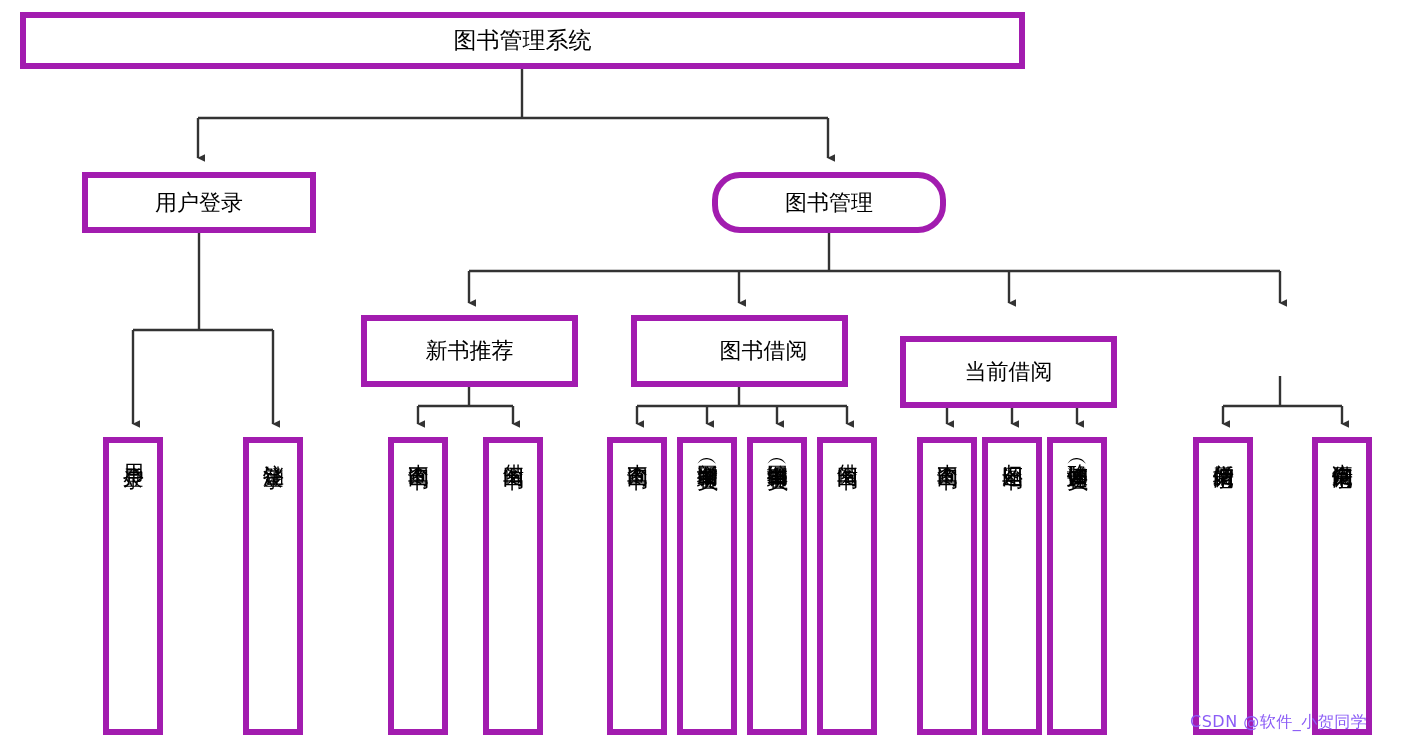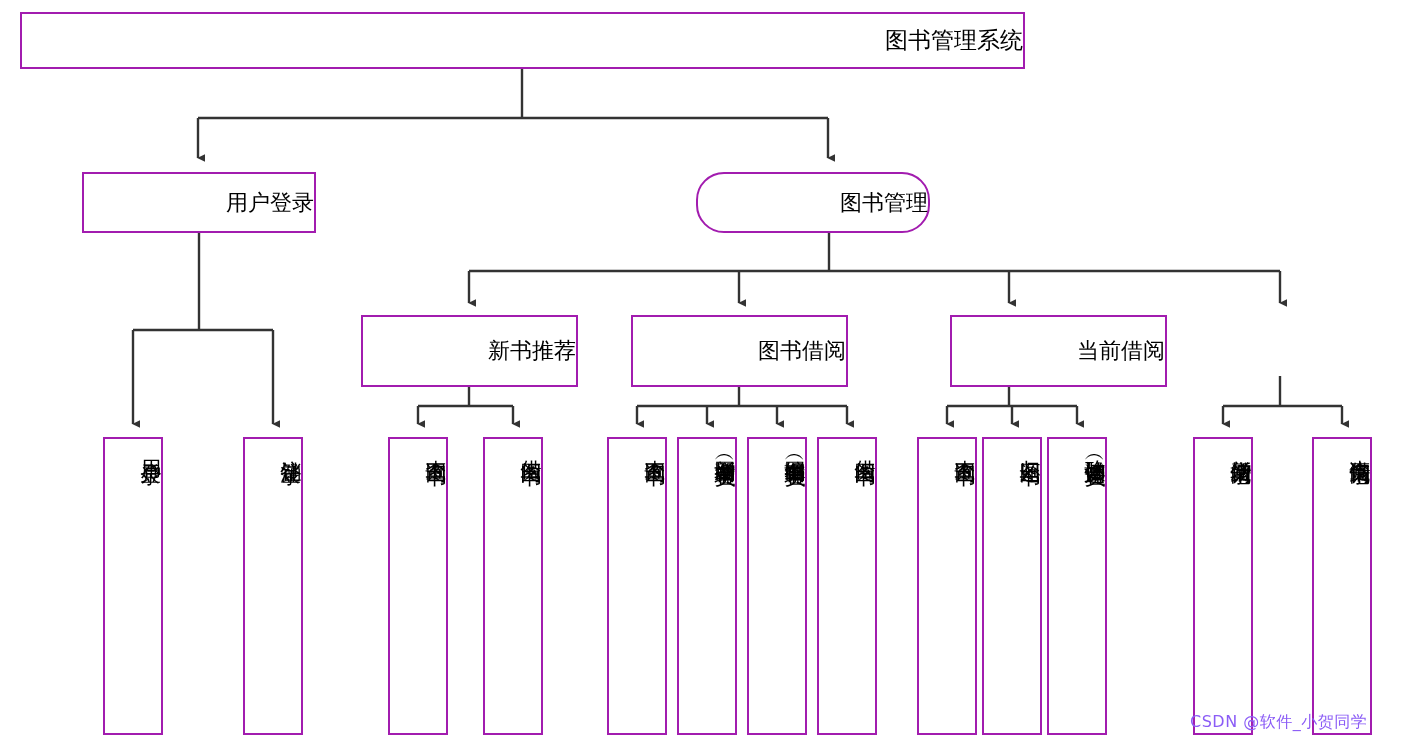--- a/index.html
+++ b/index.html
@@ -23,24 +23,24 @@
     left: 0;
     top: 0;
     width: 1405px;
     height: 747px;
     pointer-events: none;
   }
   .node {
     position: absolute;
     box-sizing: border-box;
     background: #ffffff;
-    border: 2px solid #a21caf;
+    border: 6px solid #a21caf;
     display: flex;
     align-items: center;
-    justify-content: flex-end;
+    justify-content: center;
     color: #000000;
     z-index: 2;
   }
   .node .label {
     display: block;
     text-align: center;
     line-height: 1.18;
     white-space: nowrap;
   }
   
@@ -52,31 +52,31 @@
     font-size: 23px;
   }
   
   .node-l1 {
     top: 172px;
     width: 234px;
     height: 61px;
     font-size: 22px;
   }
   .node-l1.c0 { left: 82px; }
-  .node-l1.c1 { left: 696px; border-radius: 28px; }
+  .node-l1.c1 { left: 712px; border-radius: 28px; }
   
   .node-l2 {
     top: 315px;
     width: 217px;
     height: 72px;
     font-size: 22px;
   }
   .node-l2.g0 { left: 361px; }
   .node-l2.g1 { left: 631px; padding-left: 48px; }
-  .node-l2.g2 { left: 950px; }
+  .node-l2.g2 { left: 900px; margin-top: 21px; }
   .node-l2.g3 { left: 1171px; }
   
   .node-leaf {
     top: 437px;
     height: 298px;
     width: 60px;
     align-items: flex-start;
     padding-top: 4px;
   }
   .node-leaf .label {

